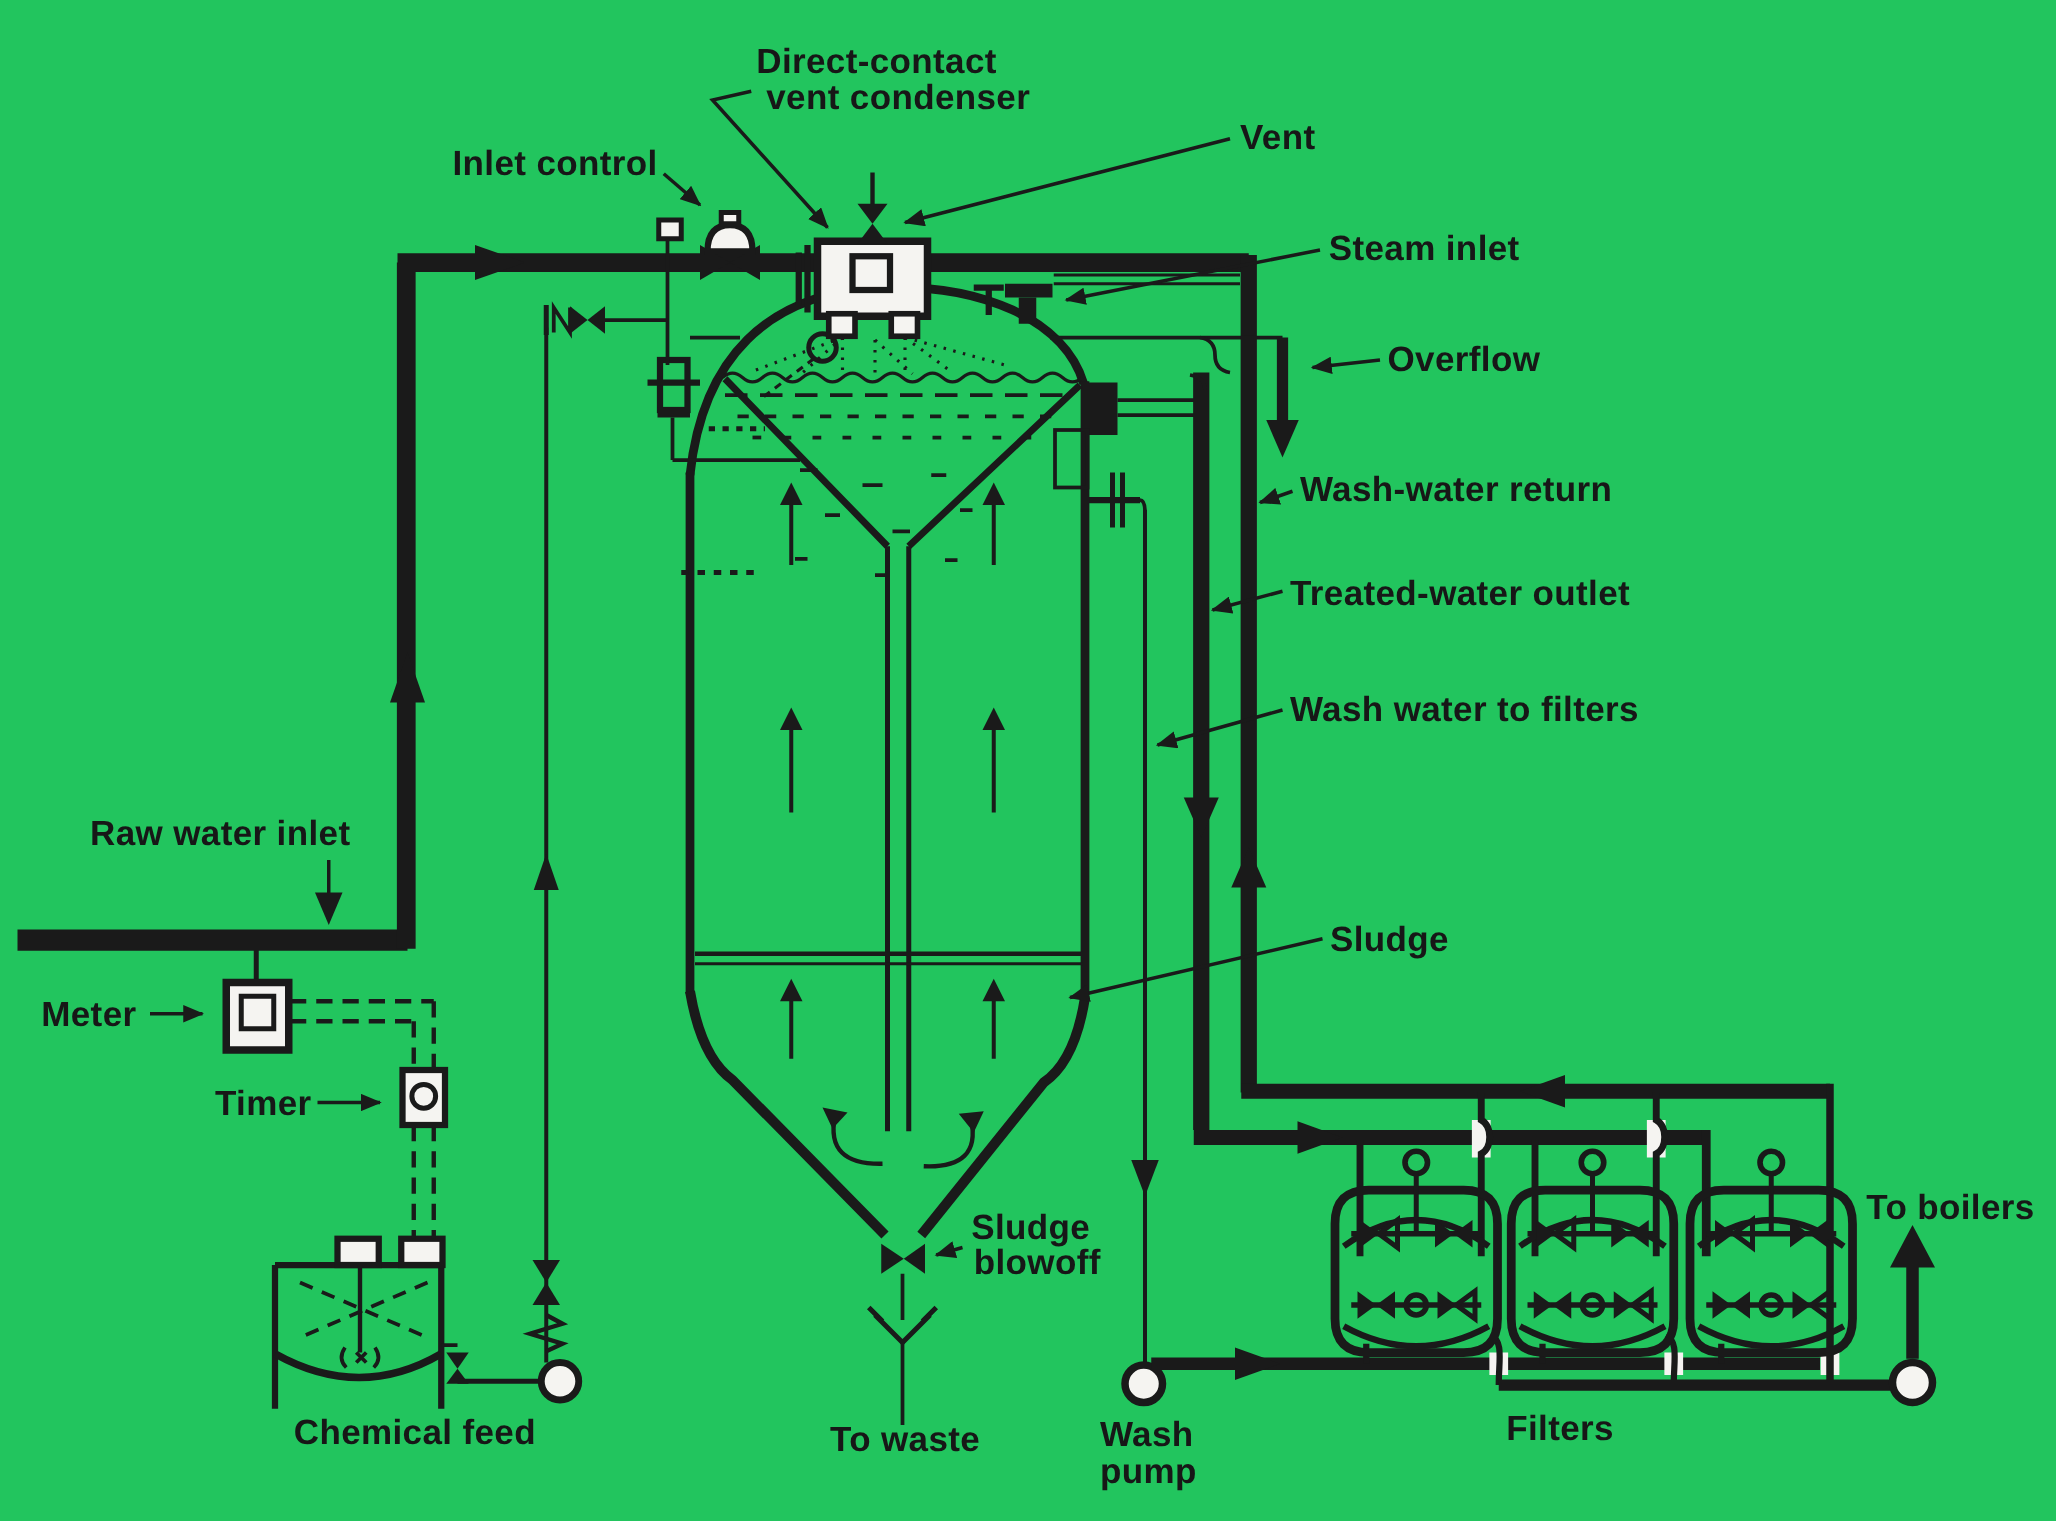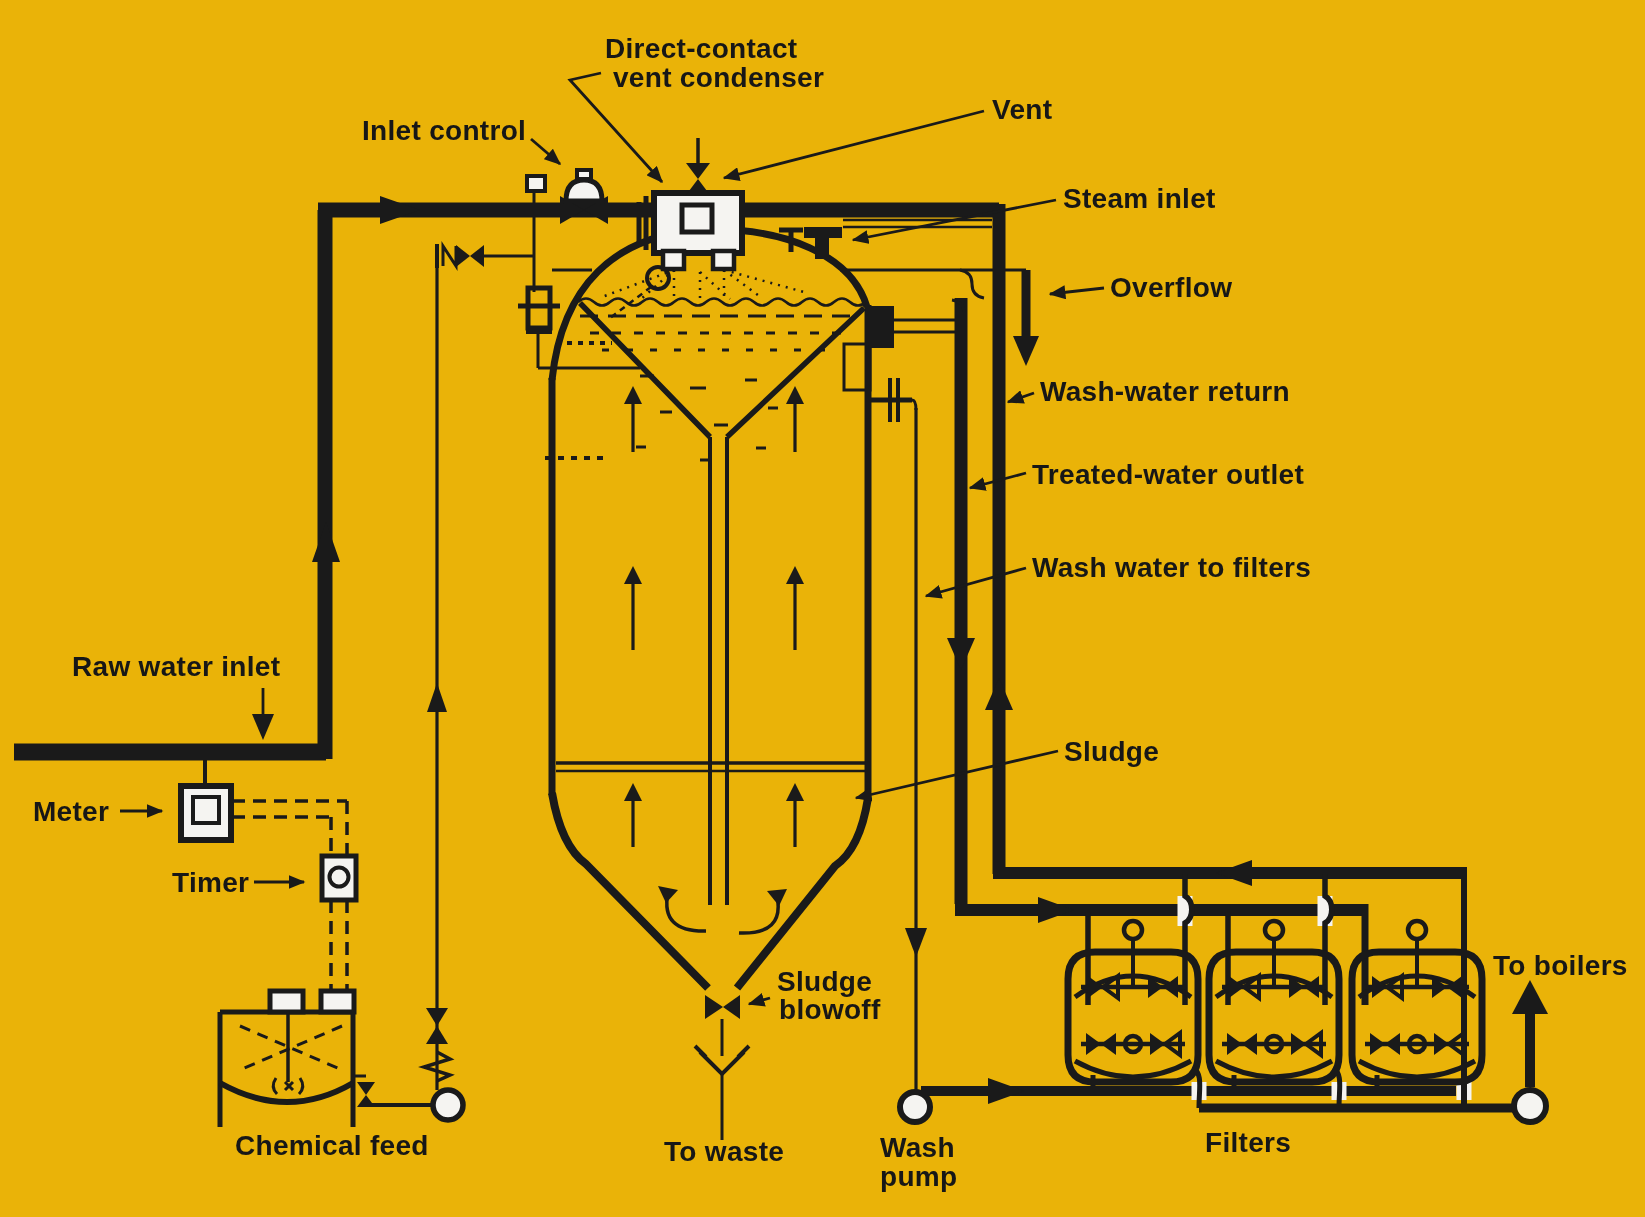--- a/index.html
+++ b/index.html
@@ -1,16 +1,16 @@
 <!DOCTYPE html>
 <html><head>
 <meta charset="utf-8">
 <style>
   html,body{margin:0;padding:0;background:#d9d9d6;}
-  .stage{position:relative;width:1645px;height:1217px;background:#eab308;overflow:hidden;}
+  .stage{position:relative;width:1645px;height:1217px;background:#22c55e;overflow:hidden;}
   svg{display:block;}
   svg text{font-family:"Liberation Sans", sans-serif;font-weight:700;font-size:28px;fill:#171717;letter-spacing:.3px;}
   .ink{stroke:#1a1a1a;fill:none;}
   .fill-ink{fill:#1a1a1a;stroke:none;}
   .paper{fill:#f5f4f1;}
 </style>
 </head>
 <body>
 
 <div class="stage">

